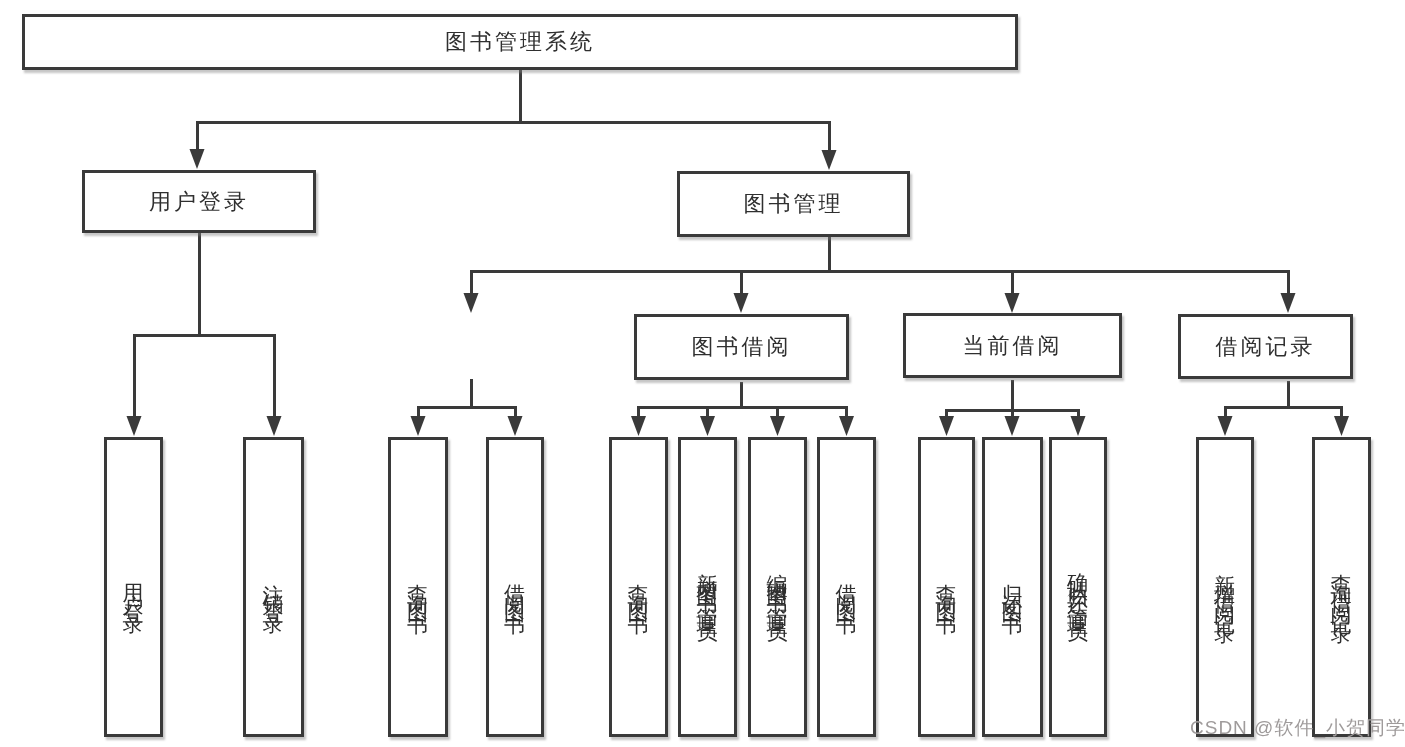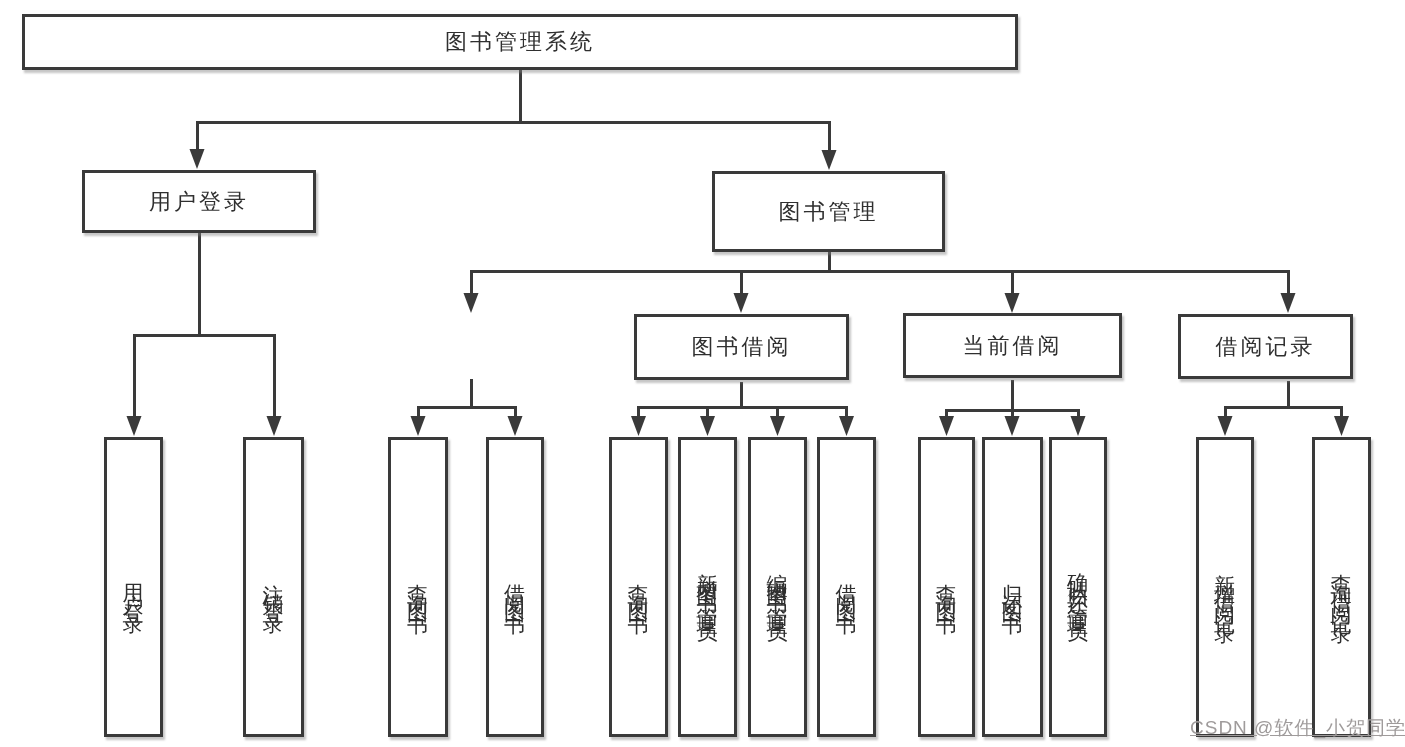--- a/index.html
+++ b/index.html
@@ -29,21 +29,20 @@
   .vlabel{
     writing-mode:vertical-rl;text-orientation:mixed;
     line-height:1;font-size:21px;letter-spacing:10px;
     color:var(--text,#2f2f2f);
   }
   .leaf.long .vlabel{letter-spacing:7px;}
   .watermark{
     position:absolute;left:1190px;top:715px;z-index:6;
     font-size:19px;letter-spacing:1px;white-space:nowrap;
     color:var(--watermark,#9f9b9b);
-    text-decoration:underline;
   }
 </style>
 </head>
 <body>
 
 <div class="canvas">
 
   <svg class="connectors" width="1405" height="747">
 
     <g>
@@ -120,21 +119,21 @@
     </g>
   </svg>
 
   <div class="box" style="left:22px;top:14px;width:996px;height:56px">
     <span class="hlabel">图书管理系统</span>
   </div>
 
   <div class="box" style="left:82px;top:170px;width:234px;height:63px">
     <span class="hlabel">用户登录</span>
   </div>
-  <div class="box" style="left:712px;top:171px;width:233px;height:81px">
+  <div class="box" style="left:677px;top:171px;width:233px;height:66px">
     <span class="hlabel">图书管理</span>
   </div>
 
   <div class="box" style="left:634px;top:314px;width:215px;height:66px">
     <span class="hlabel">图书借阅</span>
   </div>
   <div class="box" style="left:903px;top:313px;width:219px;height:65px">
     <span class="hlabel">当前借阅</span>
   </div>
   <div class="box" style="left:1178px;top:314px;width:175px;height:65px">

